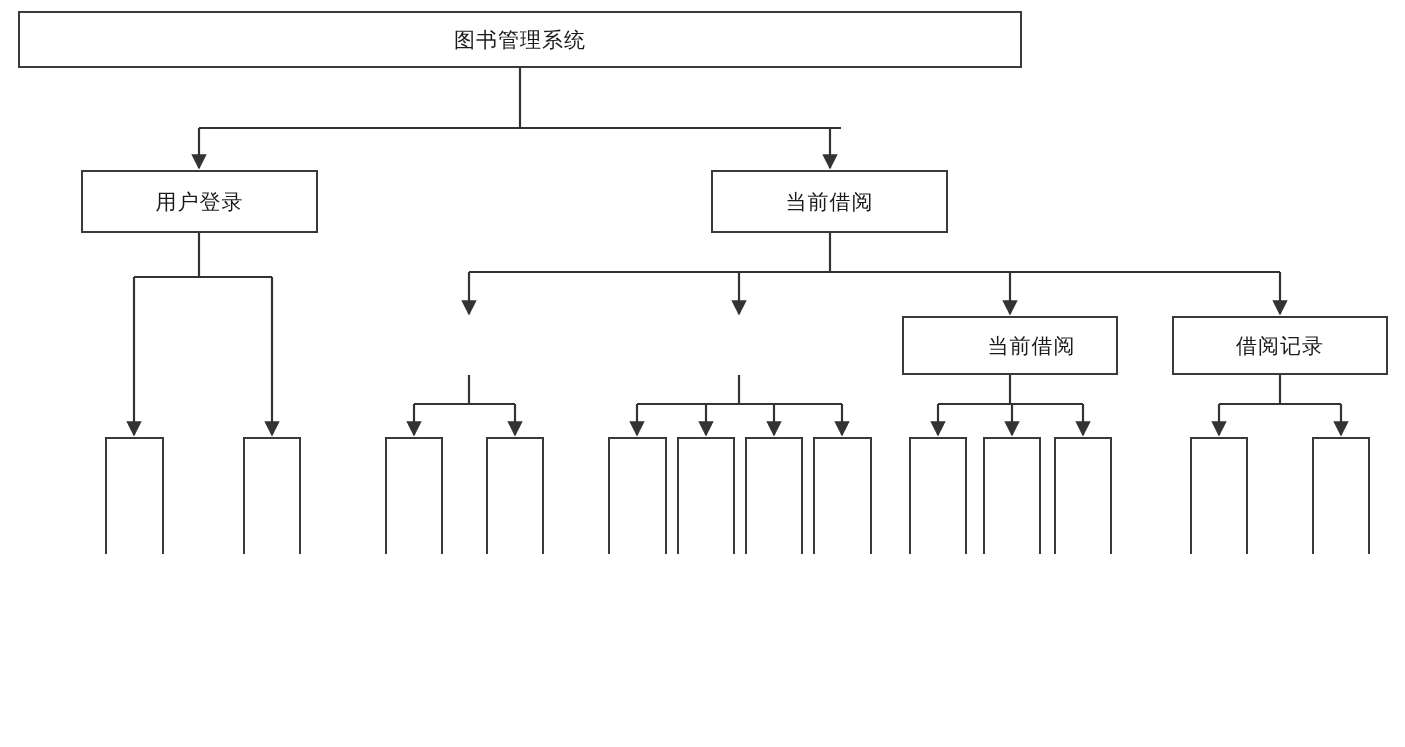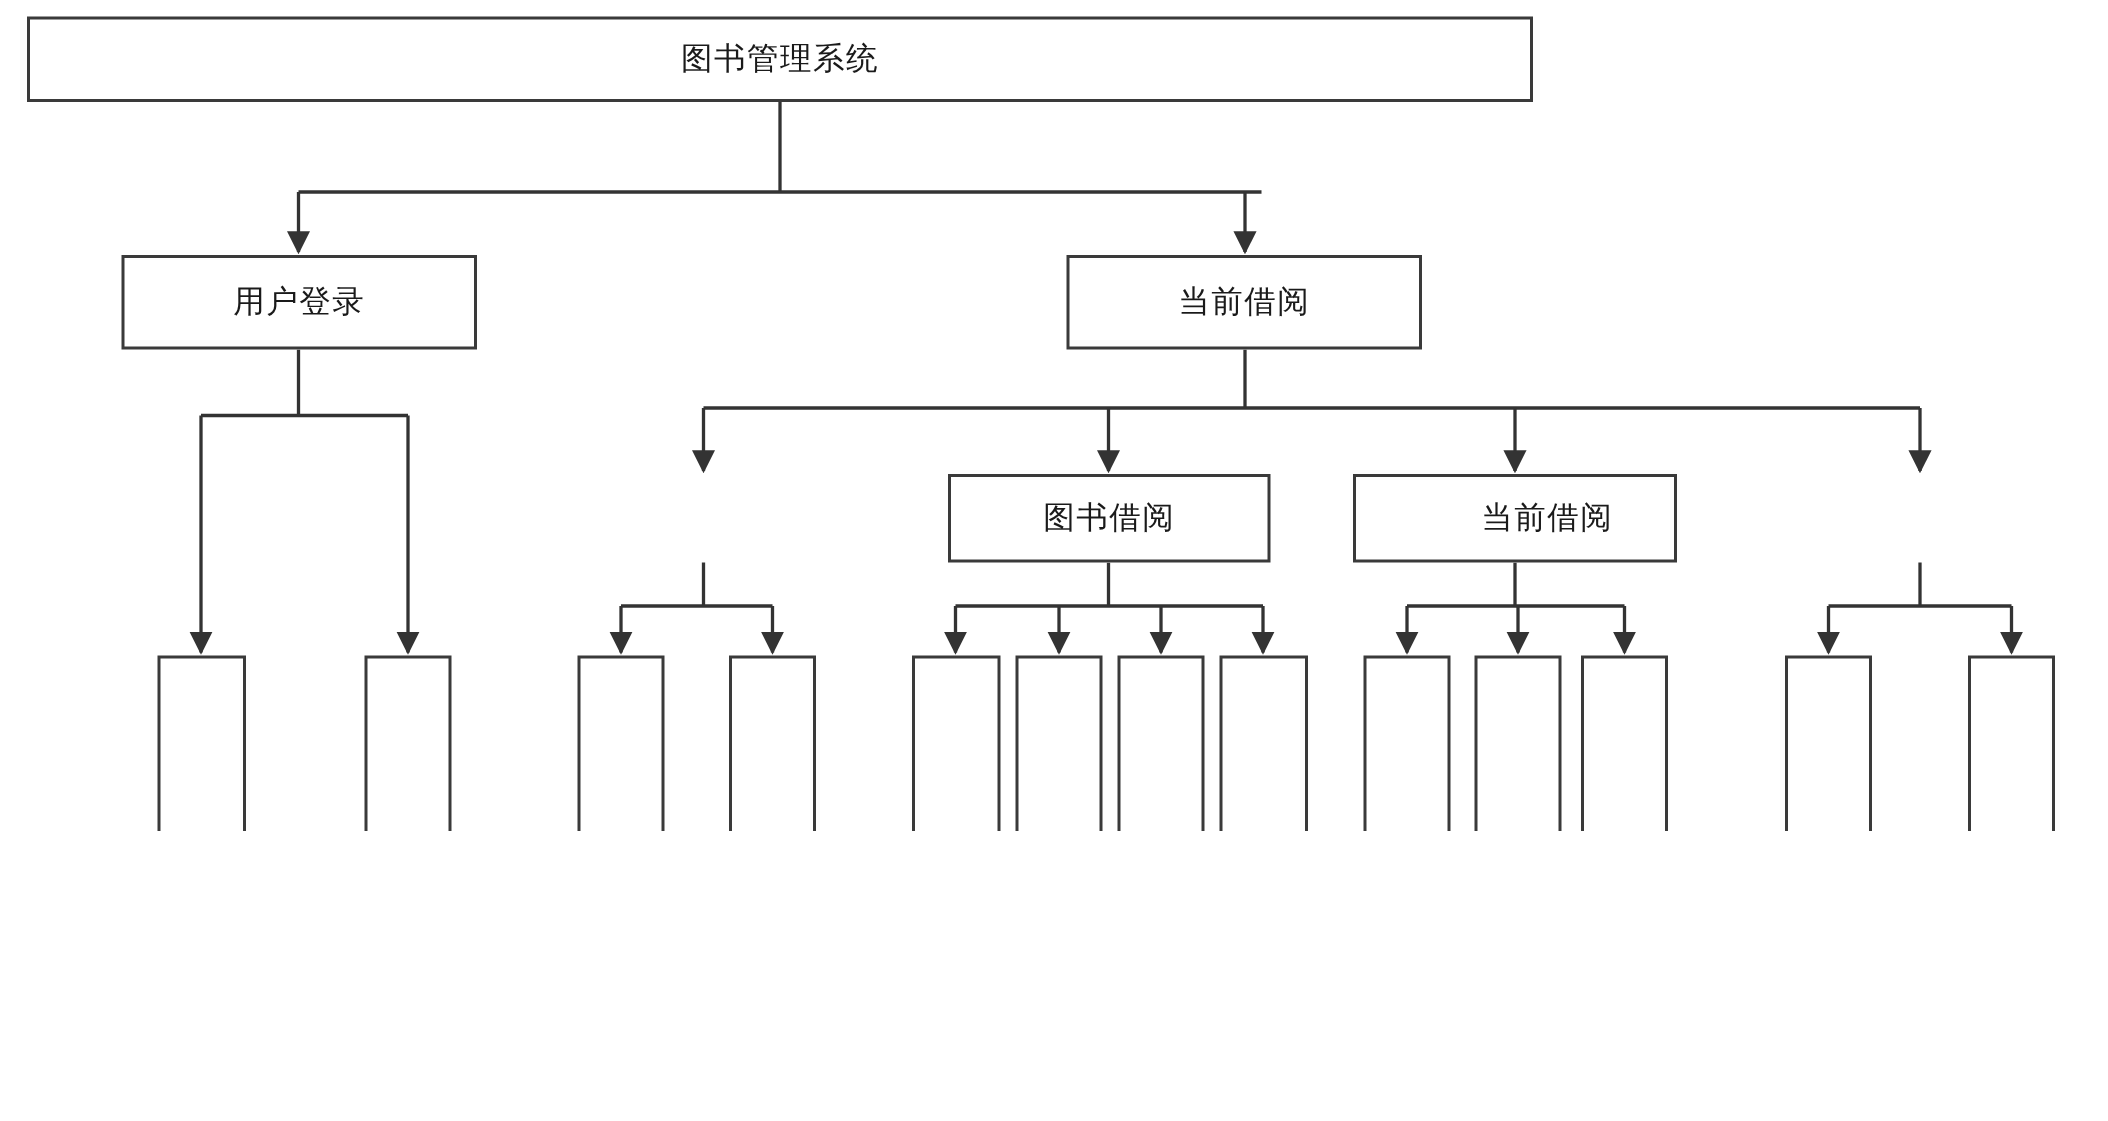--- a/index.html
+++ b/index.html
@@ -124,25 +124,25 @@
     <span class="node-label">图书管理系统</span>
   </div>
 
   <div class="node-box" style="left:81px; top:170px; width:237px; height:63px;">
     <span class="node-label">用户登录</span>
   </div>
   <div class="node-box" style="left:711px; top:170px; width:237px; height:63px;">
     <span class="node-label">当前借阅</span>
   </div>
 
-  <div class="node-box" style="left:632px; top:316px; width:215px; height:59px;">
-    <span class="node-label">图书借阅</span>
-  </div>
   <div class="node-box" style="left:902px; top:316px; width:216px; height:59px;padding-left:43px;">
     <span class="node-label">当前借阅</span>
+  </div>
+  <div class="node-box" style="left:1172px; top:316px; width:216px; height:59px;">
+    <span class="node-label">借阅记录</span>
   </div>
 
   <div class="node-box vertical" style="left:105px; top:437px; width:59px; height:296px;">
     <span class="node-label">用户登录</span>
   </div>
   <div class="node-box vertical" style="left:243px; top:437px; width:58px; height:296px;">
     <span class="node-label">注销登录</span>
   </div>
 
   <div class="node-box vertical" style="left:385px; top:437px; width:58px; height:296px;">

